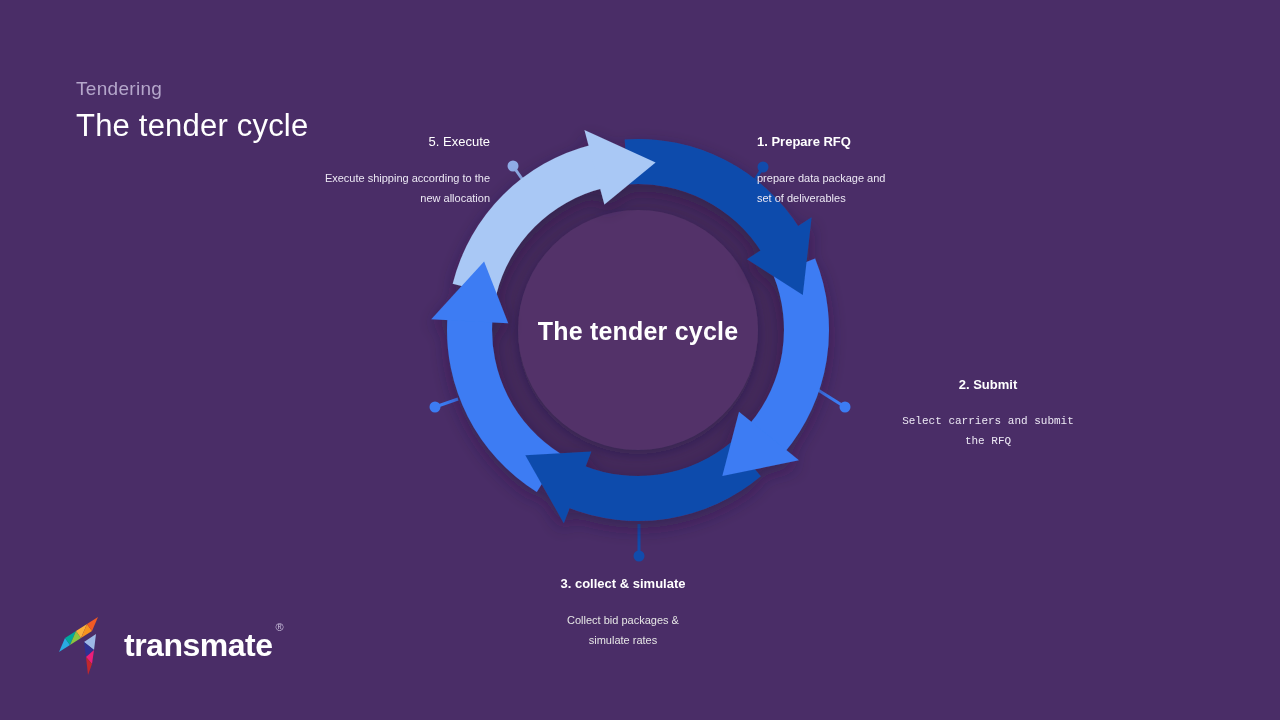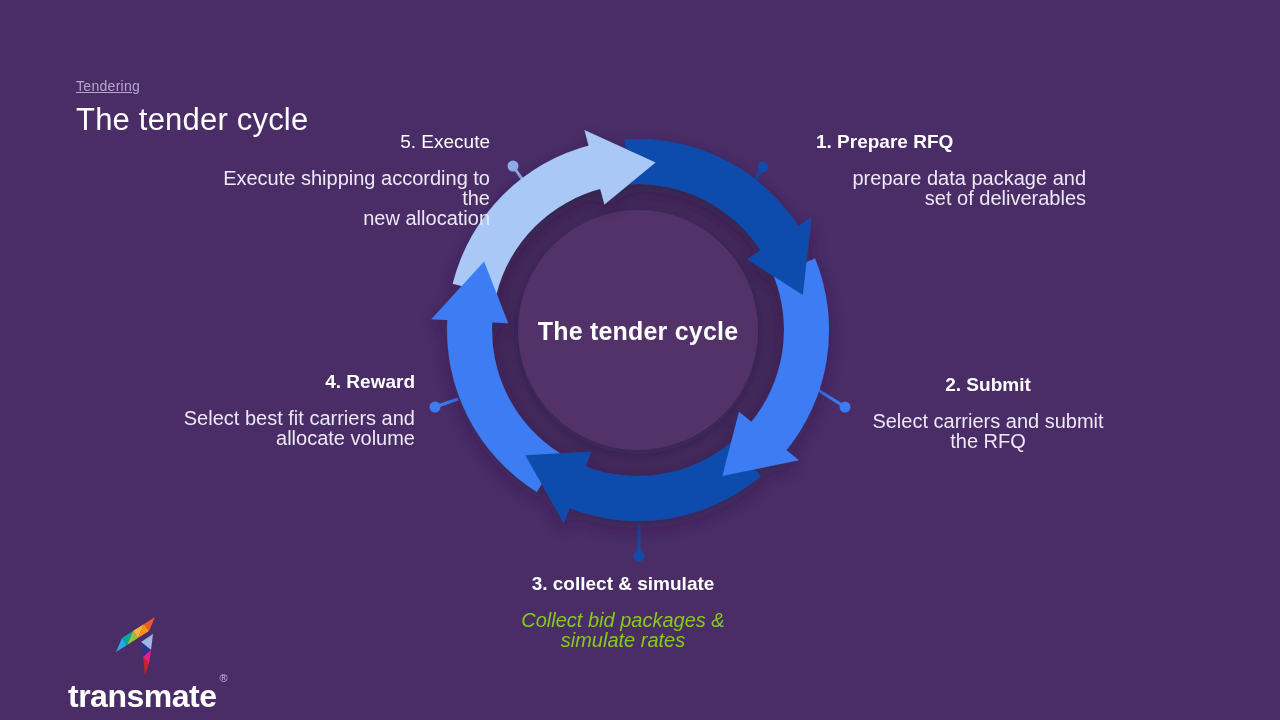--- a/index.html
+++ b/index.html
@@ -5,39 +5,39 @@
   html,body{margin:0;padding:0;}
   .slide{
     position:relative;
     width:1280px;height:720px;
     overflow:hidden;
     font-family:"Liberation Sans","DejaVu Sans",sans-serif;
   }
   .diagram-svg{position:absolute;left:0;top:0;width:1280px;height:720px;pointer-events:none;}
 
   .header{position:absolute;left:76px;top:78px;}
-  .eyebrow{font-size:14px;letter-spacing:.3px;text-decoration:underline;}
+  .eyebrow{font-size:19px;letter-spacing:.3px;}
   .slide-title{margin-top:8px;font-size:31px;font-weight:400;letter-spacing:.2px;}
 
   .step-label{position:absolute;}
-  .step-title{font-size:19px;font-weight:700;line-height:19px;}
-  .step-desc{margin-top:17px;font-size:20px;line-height:20px;white-space:pre-line;}
-  .s1{left:816px;top:132px;width:270px;text-align:left;}
+  .step-title{font-size:13px;font-weight:700;line-height:19px;}
+  .step-desc{margin-top:17px;font-size:11px;line-height:20px;white-space:pre-line;}
+  .s1{left:757px;top:132px;width:270px;text-align:left;}
   .s2{left:863px;top:375px;width:250px;text-align:center;}
   .s3{left:473px;top:574px;width:300px;text-align:center;}
   .s4{left:145px;top:372px;width:270px;text-align:right;}
   .s5{left:220px;top:132px;width:270px;text-align:right;}
   .s5 .step-title{font-weight:400;}
 
   .center-label{
     position:absolute;left:478px;top:317px;width:320px;
     text-align:center;font-size:25px;font-weight:700;letter-spacing:.2px;
   }
 
-  .logo{position:absolute;left:58px;top:612px;display:flex;align-items:center;flex-direction:column;}
+  .logo{position:absolute;left:58px;top:612px;display:flex;align-items:center;}
   .logo-mark{width:56px;height:66px;flex:0 0 auto;}
   .logo-text{margin-left:10px;font-size:32px;font-weight:700;letter-spacing:-.5px;}
   .logo-reg{font-size:11px;vertical-align:top;position:relative;top:-6px;margin-left:3px;font-weight:400;}
 </style>
 </head>
 <body>
 
 <div class="slide" style="background: rgb(74, 45, 103);">
 
   <svg class="diagram-svg" viewBox="0 0 1280 720">
@@ -83,41 +83,36 @@
     </g>
   </svg>
 
   <div class="header">
     <div class="eyebrow" style="color: rgb(181, 167, 203);">Tendering</div>
     <div class="slide-title" style="color: rgb(255, 255, 255);">The tender cycle</div>
   </div>
 
   <div class="step-label s1">
     <div class="step-title" style="color: rgb(255, 255, 255);">1. Prepare RFQ</div>
-    <div class="step-desc" style="color: rgb(236, 232, 244); text-align: right;">prepare data package and
+    <div class="step-desc" style="color: rgb(236, 232, 244);">prepare data package and
 set of deliverables</div>
   </div>
 
   <div class="step-label s2">
     <div class="step-title" style="color: rgb(255, 255, 255);">2. Submit</div>
-    <div class="step-desc" style="color: rgb(236, 232, 244);">Select carriers and submit
+    <div class="step-desc" style="color: rgb(236, 232, 244); font-family: Liberation Mono, monospace;">Select carriers and submit
 the RFQ</div>
   </div>
 
   <div class="step-label s3">
     <div class="step-title" style="color: rgb(255, 255, 255);">3. collect &amp; simulate</div>
-    <div class="step-desc" style="color: #84cc16; font-style: italic;">Collect bid packages &amp;
+    <div class="step-desc" style="color: #e5e5e5;">Collect bid packages &amp;
 simulate rates</div>
   </div>
 
-  <div class="step-label s4">
-    <div class="step-title" style="color: rgb(255, 255, 255);">4. Reward</div>
-    <div class="step-desc" style="color: rgb(236, 232, 244);">Select best fit carriers and
-allocate volume</div>
-  </div>
 
   <div class="step-label s5">
     <div class="step-title" style="color: rgb(255, 255, 255);">5. Execute</div>
     <div class="step-desc" style="color: rgb(236, 232, 244);">Execute shipping according to the
 new allocation</div>
   </div>
 
   <div class="center-label" style="color: rgb(255, 255, 255);">The tender cycle</div>
 
   <div class="logo">

